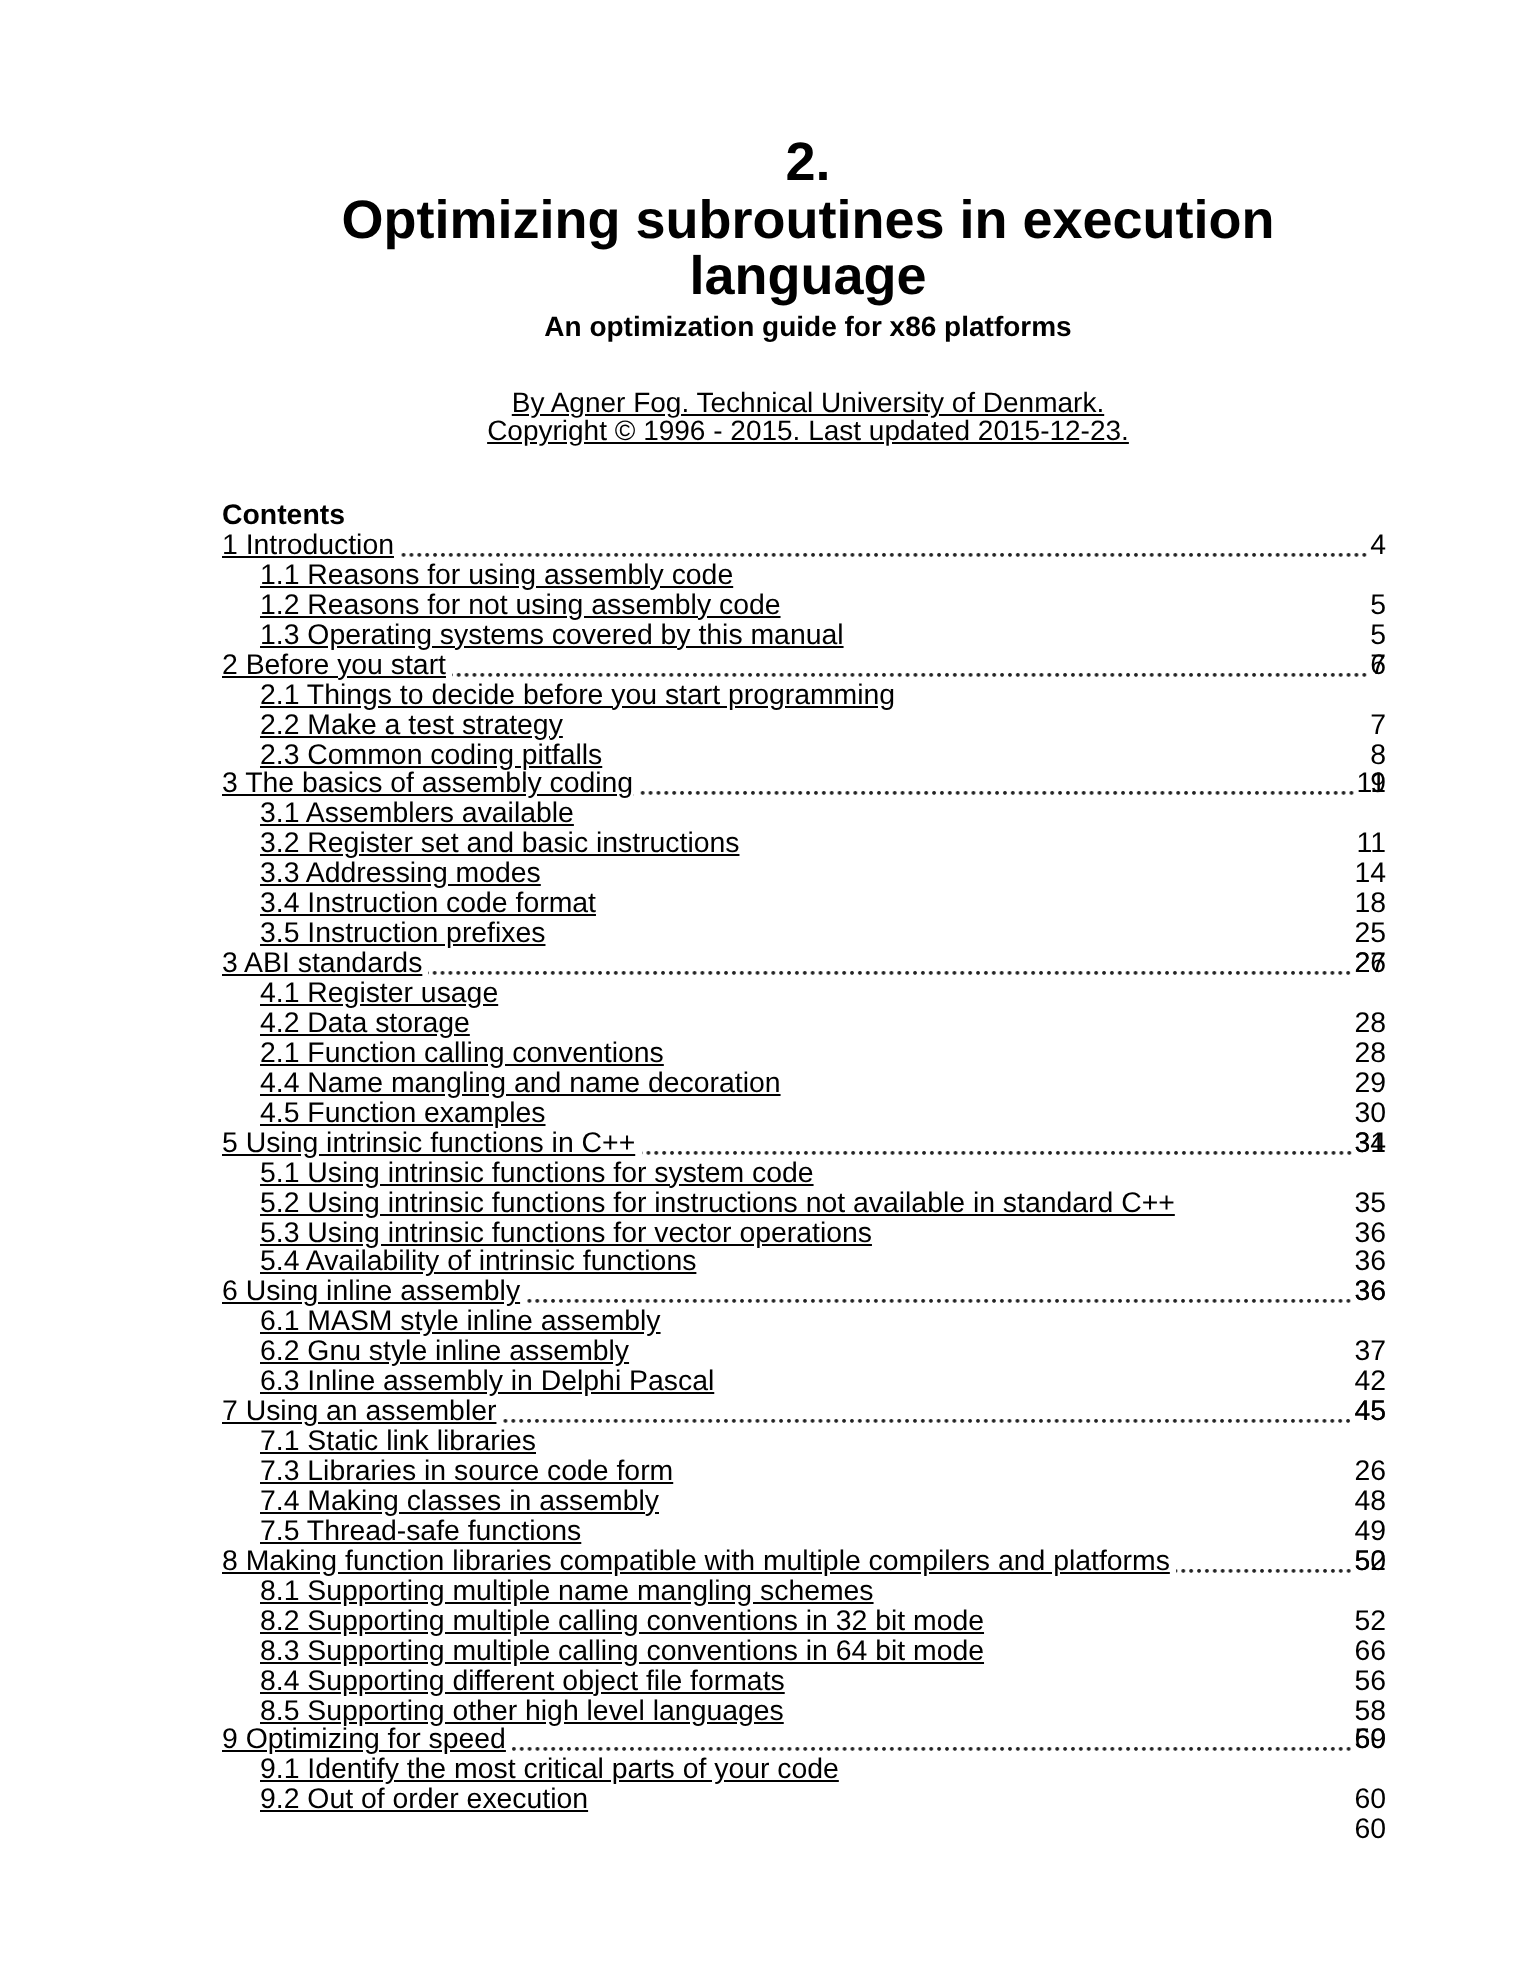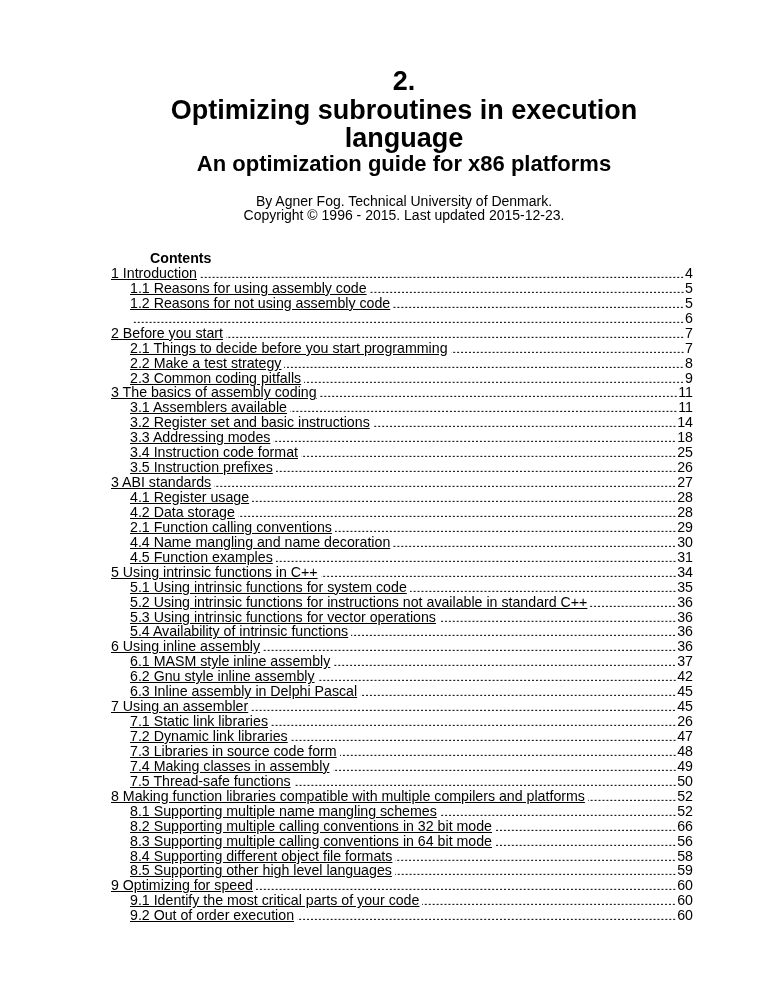--- a/index.html
+++ b/index.html
@@ -4,29 +4,29 @@
   <style>
     html, body { margin: 0; padding: 0; background: #ffffff; }
     body { width: 768px; height: 994px; overflow: hidden; position: relative;
            font-family: "Liberation Sans", sans-serif; color: #000000; }
     .page { position: absolute; left: 0; top: 0; width: 768px; height: 994px; background: #ffffff; }
 
     .title-block { position: absolute; top: 67.4px; left: 154px; width: 500px;
                    text-align: center; font-weight: bold; font-size: 27px; line-height: 28.5px; }
     .title-block div { white-space: normal; }
     .subtitle { position: absolute; top: 152.4px; left: 104px; width: 600px; text-align: center;
-                font-weight: bold; font-size: 22px; line-height: 23px; white-space: nowrap; }
+                font-weight: bold; font-size: 14px; line-height: 23px; white-space: nowrap; }
     .byline { position: absolute; top: 194.2px; left: 104px; width: 600px; text-align: center;
               font-size: 14px; line-height: 14px; }
-    .byline div { white-space: nowrap; }
+    .byline div { white-space: nowrap; text-decoration: underline; }
 
     .toc { position: absolute; top: 251px; left: 111px; width: 582px; font-size: 14.2px; line-height: 14.95px; }
-    .toc-heading { font-weight: bold; height: 14.95px; white-space: nowrap; margin-left: 39px; }
+    .toc-heading { font-weight: bold; height: 14.95px; white-space: nowrap; }
     .toc-row { display: flex; height: 14.95px; white-space: nowrap; cursor: pointer; }
-    .toc-row.l2 { padding-left: 19px; }
+    .toc-row.l2 { padding-left: 19px; flex-direction: column; }
     .toc-row .t { flex: 0 0 auto; text-decoration: underline; }
     .toc-row .d { flex: 1 1 auto; margin: 0 1px 0 3px; height: 14.95px;
                   background-image: radial-gradient(circle at 50% 11.4px, #222 0.7px, rgba(255,255,255,0) 1.15px);
                   background-size: 3.95px 14.95px; background-repeat: repeat-x; background-position: right top; }
     .toc-row .p { flex: 0 0 auto; text-align: right; }
   </style>
 </head>
 <body>
 
 <div class="page">
@@ -55,20 +55,21 @@
         <span class="t">1.1 Reasons for using assembly code</span>
         <span class="d"></span>
         <span class="p">5</span>
       </div>
     <div class="toc-row l2">
         <span class="t">1.2 Reasons for not using assembly code</span>
         <span class="d"></span>
         <span class="p">5</span>
       </div>
     <div class="toc-row l2">
+        <span class="t">1.3 Operating systems covered by this manual</span>
         <span class="d"></span>
         <span class="p">6</span>
       </div>
     <div class="toc-row l1">
         <span class="t">2 Before you start</span>
         <span class="d"></span>
         <span class="p">7</span>
       </div>
     <div class="toc-row l2">
         <span class="t">2.1 Things to decide before you start programming</span>
@@ -194,25 +195,20 @@
         <span class="t">7 Using an assembler</span>
         <span class="d"></span>
         <span class="p">45</span>
       </div>
     <div class="toc-row l2">
         <span class="t">7.1 Static link libraries</span>
         <span class="d"></span>
         <span class="p">26</span>
       </div>
     <div class="toc-row l2">
-        <span class="t">7.2 Dynamic link libraries</span>
-        <span class="d"></span>
-        <span class="p">47</span>
-      </div>
-    <div class="toc-row l2">
         <span class="t">7.3 Libraries in source code form</span>
         <span class="d"></span>
         <span class="p">48</span>
       </div>
     <div class="toc-row l2">
         <span class="t">7.4 Making classes in assembly</span>
         <span class="d"></span>
         <span class="p">49</span>
       </div>
     <div class="toc-row l2">

